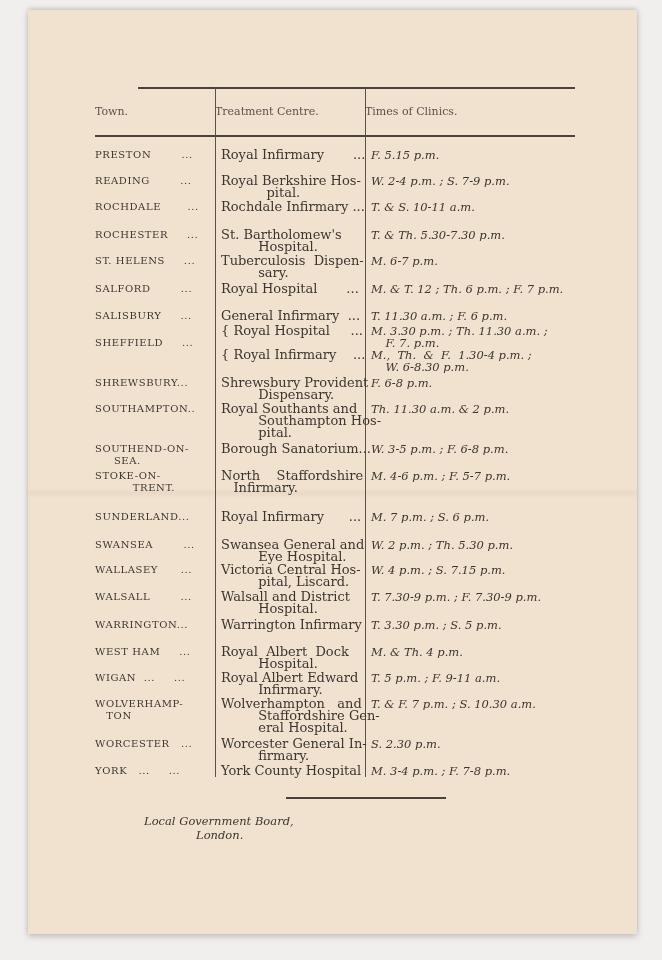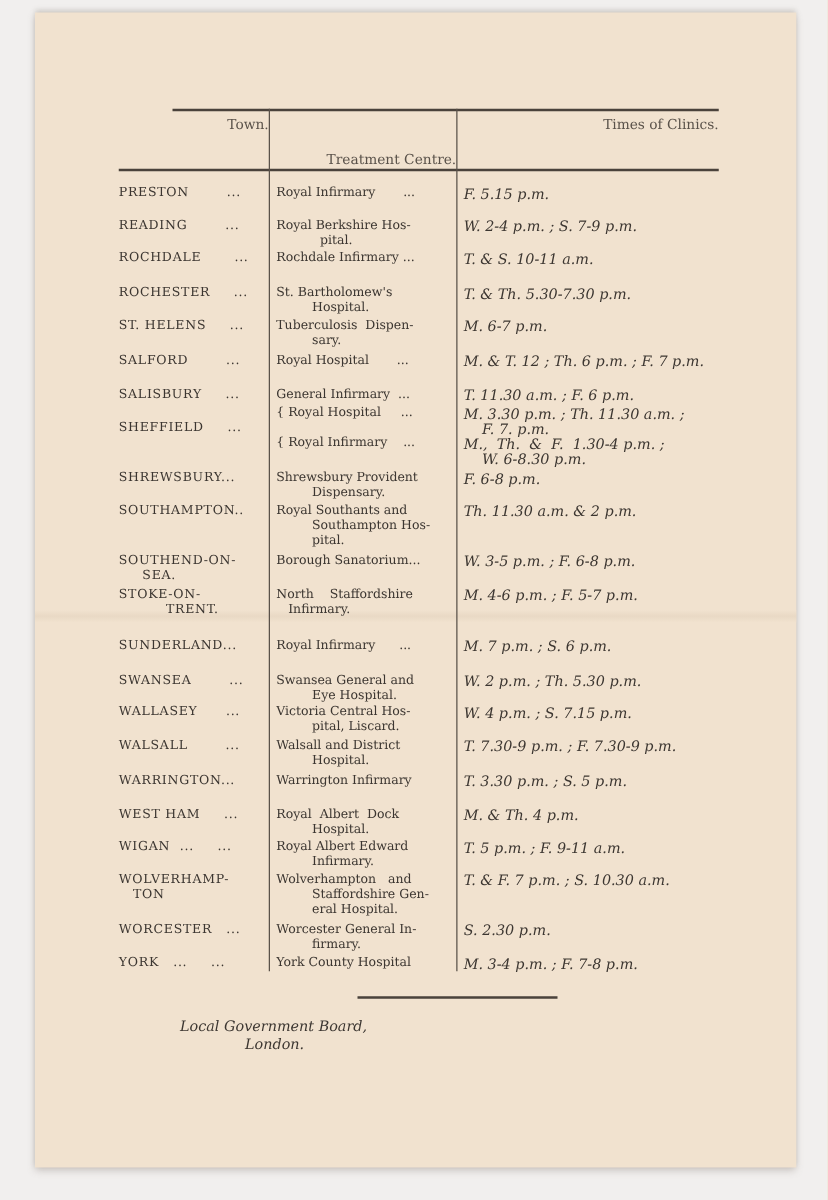--- a/index.html
+++ b/index.html
@@ -18,30 +18,30 @@
   }
   .tbl {
     position:absolute; left:67px; top:77px; width:480px;
     color:#3c3631; font-size:11.5px;
   }
   .rule-top { position:absolute; left:43px; top:0; width:437px; border-top:2px solid #4a423b; }
   .rule-head { position:absolute; left:0; top:48px; width:480px; border-top:2px solid #4a423b; }
   .vsep { position:absolute; width:0; border-left:1px solid #5a524a; }
   .vsep.v1 { left:120px; top:0; height:690px; }
   .vsep.v2 { left:270px; top:0; height:690px; }
-  .hdr { position:absolute; top:6px; font-size:11px; color:#5a524a; text-align:right; }
+  .hdr { position:absolute; top:18px; font-size:11px; color:#5a524a; text-align:left; }
   .hdr.c1 { left:0; width:120px; }
-  .hdr.c2 { left:120px; width:150px;margin-top:28px; }
+  .hdr.c2 { left:120px; width:150px; }
   .hdr.c3 { left:270px; width:210px; }
   .row { position:absolute; left:0; width:480px; line-height:12px; }
   .town {
     position:absolute; left:0; width:115px; letter-spacing:0.6px; font-size:10px;
     white-space:pre;
   }
-  .centre { position:absolute; left:126px; width:140px; font-size:10px; white-space:pre; }
+  .centre { position:absolute; left:126px; width:140px; font-size:13px; white-space:pre; }
   .times { position:absolute; left:276px; width:205px; font-size:11.5px; white-space:pre;font-style:italic; }
   .bottom-rule { position:absolute; left:258px; top:787px; width:160px; border-top:2px solid #4a423b; }
   .sig {
     position:absolute; left:116px; top:804px; font-style:italic; font-size:11.5px; color:#3c3631;
     line-height:14px;
   }
   .sig .l2 { padding-left:52px; }
 </style>
 </head>
 <body>

